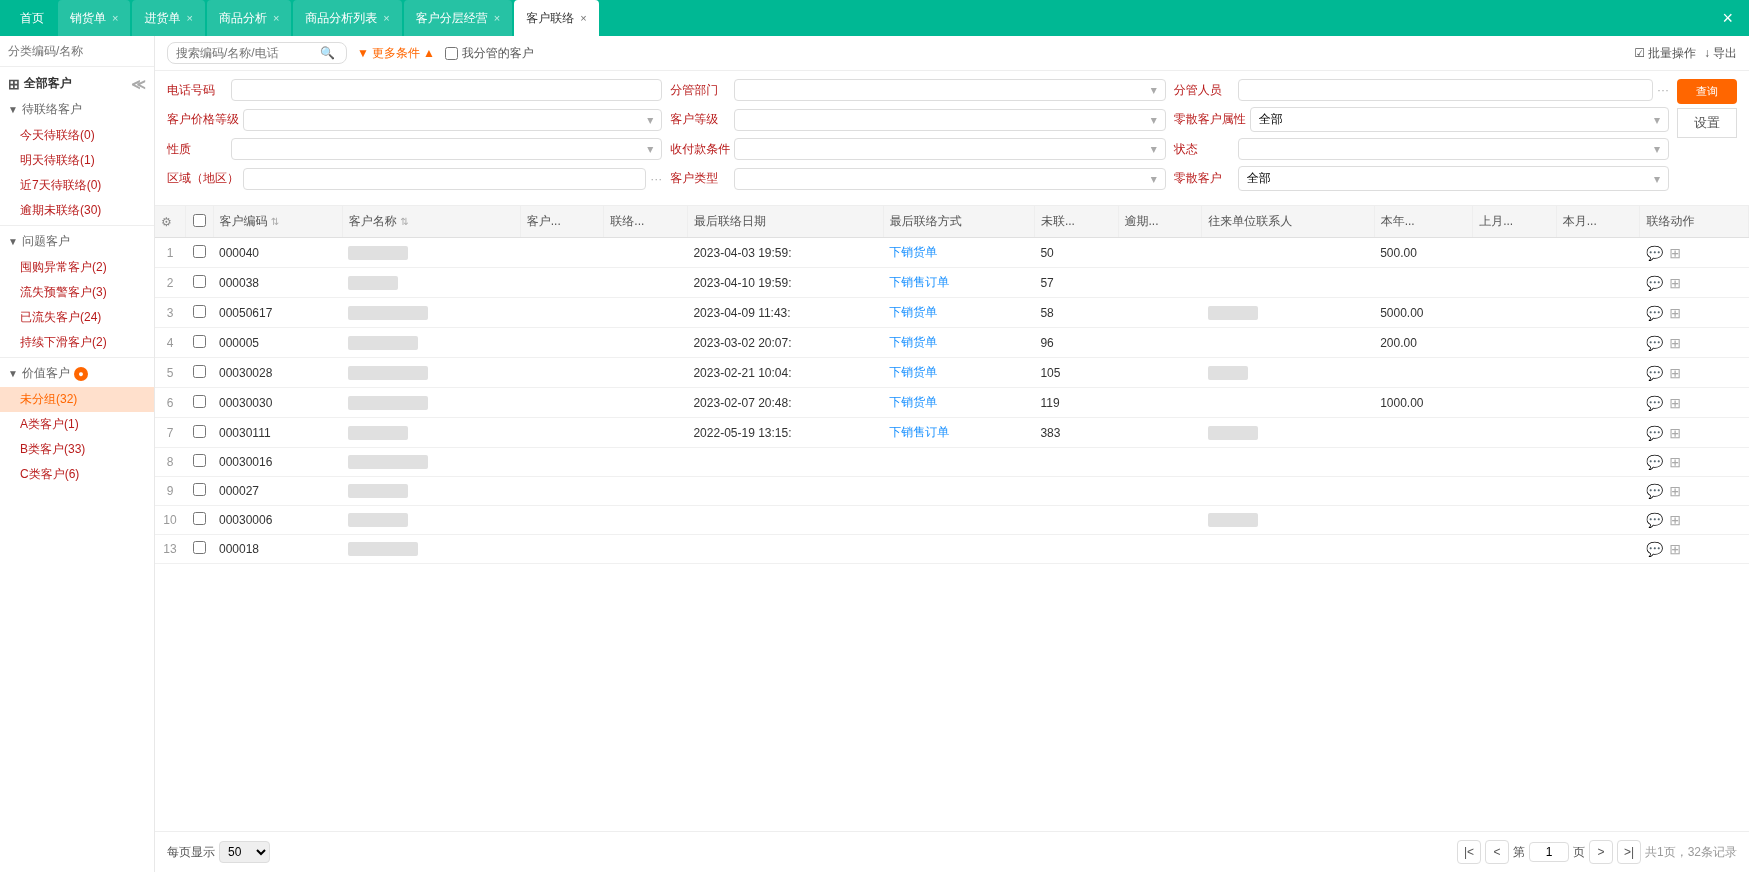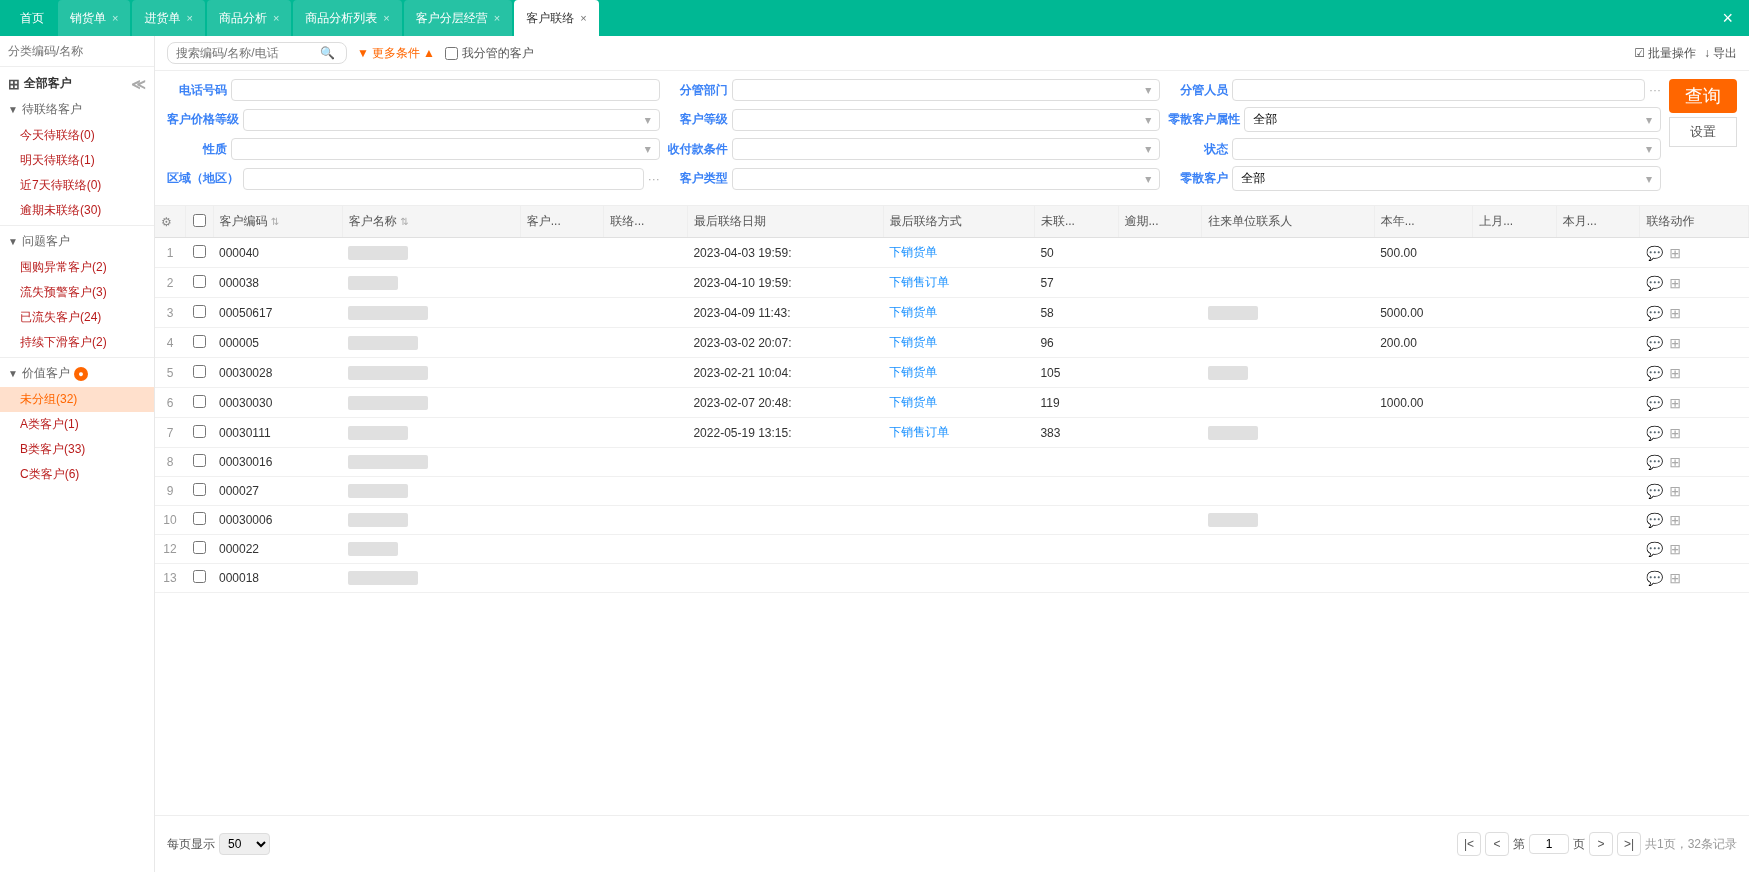--- a/index.html
+++ b/index.html
@@ -185,25 +185,24 @@
       margin-bottom: 6px;
       gap: 8px;
     }
     .filter-field {
       display: flex;
       align-items: center;
       flex: 1;
       gap: 4px;
     }
     .filter-field label {
-      color: #3b82f6;
+      color: #b91c1c;
       white-space: nowrap;
       min-width: 60px;
-      text-align: right;
-      font-weight: bold;
+      text-align: left;
     }
     .filter-input {
       flex: 1;
       border: 1px solid #ddd;
       border-radius: 4px;
       padding: 3px 8px;
       outline: none;
       font-size: 12px;
     }
     .filter-select {
@@ -223,21 +222,21 @@
     .filter-dots { color: #aaa; cursor: pointer; }
 
     
     .btn-query {
       background: #f60;
       color: #fff;
       border: none;
       border-radius: 4px;
       padding: 5px 16px;
       cursor: pointer;
-      font-size: 18px;
+      font-size: 11px;
     }
     .btn-reset {
       background: #fff;
       color: #555;
       border: 1px solid #ddd;
       border-radius: 0;
       padding: 5px 16px;
       cursor: pointer;
       font-size: 13px;
     }
@@ -288,21 +287,21 @@
       vertical-align: middle;
     }
     .link-text { color: #1890ff; cursor: pointer; text-decoration: none; }
     .action-icons { display: flex; gap: 6px; align-items: center; }
     .action-icon { color: #aaa; cursor: pointer; font-size: 14px; }
 
     
     .table-footer {
       display: flex;
       align-items: center;
-      padding: 16px 12px;
+      padding: 8px 12px;
       border-top: 1px solid #eee;
       background: #fff;
       gap: 8px;
     }
     .footer-per-page {
       display: flex;
       align-items: center;
       gap: 4px;
       color: #555;
     }
@@ -811,42 +810,20 @@
       <td></td>
       <td></td>
       <td>
         <div class="action-icons">
           <span class="action-icon">💬</span>
           <span class="action-icon">⊞</span>
         </div>
       </td>
     </tr>
             <tr>
-      <td class="row-num">12</td>
-      <td class="checkbox-cell"><input type="checkbox" style=""></td>
-      <td>000022</td>
-      <td><span class="blurred" style="width:50px;">&nbsp;</span></td>
-      <td></td>
-      <td></td>
-      <td></td>
-      <td></td>
-      <td></td>
-      <td></td>
-      <td></td>
-      <td></td>
-      <td></td>
-      <td></td>
-      <td>
-        <div class="action-icons">
-          <span class="action-icon">💬</span>
-          <span class="action-icon">⊞</span>
-        </div>
-      </td>
-    </tr>
-            <tr>
       <td class="row-num">13</td>
       <td class="checkbox-cell"><input type="checkbox" style=""></td>
       <td>000018</td>
       <td><span class="blurred" style="width:70px;">&nbsp;</span></td>
       <td></td>
       <td></td>
       <td></td>
       <td></td>
       <td></td>
       <td></td>

